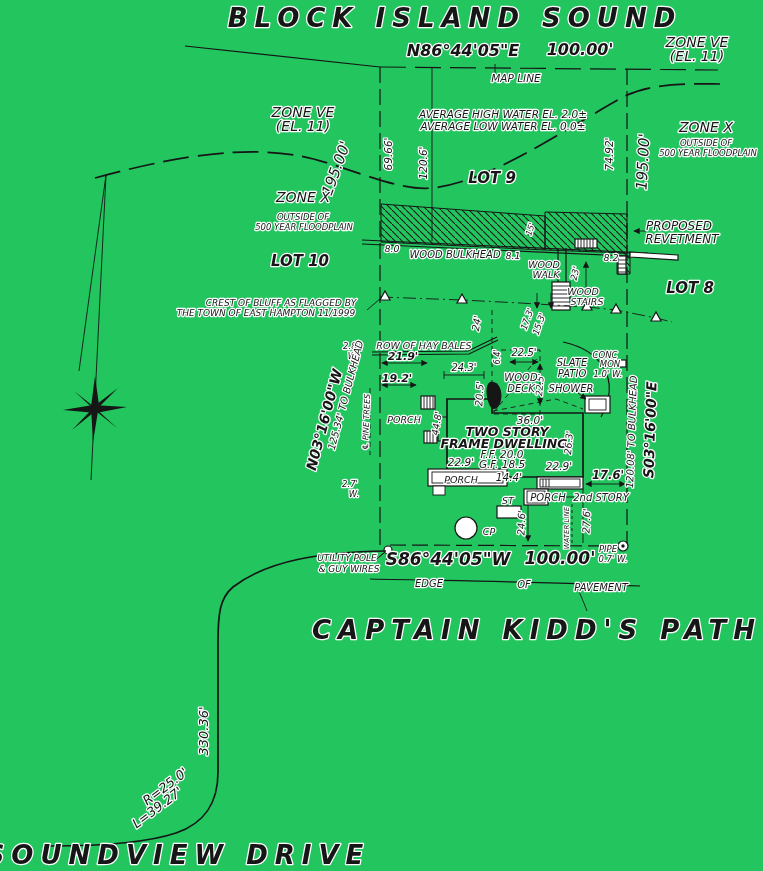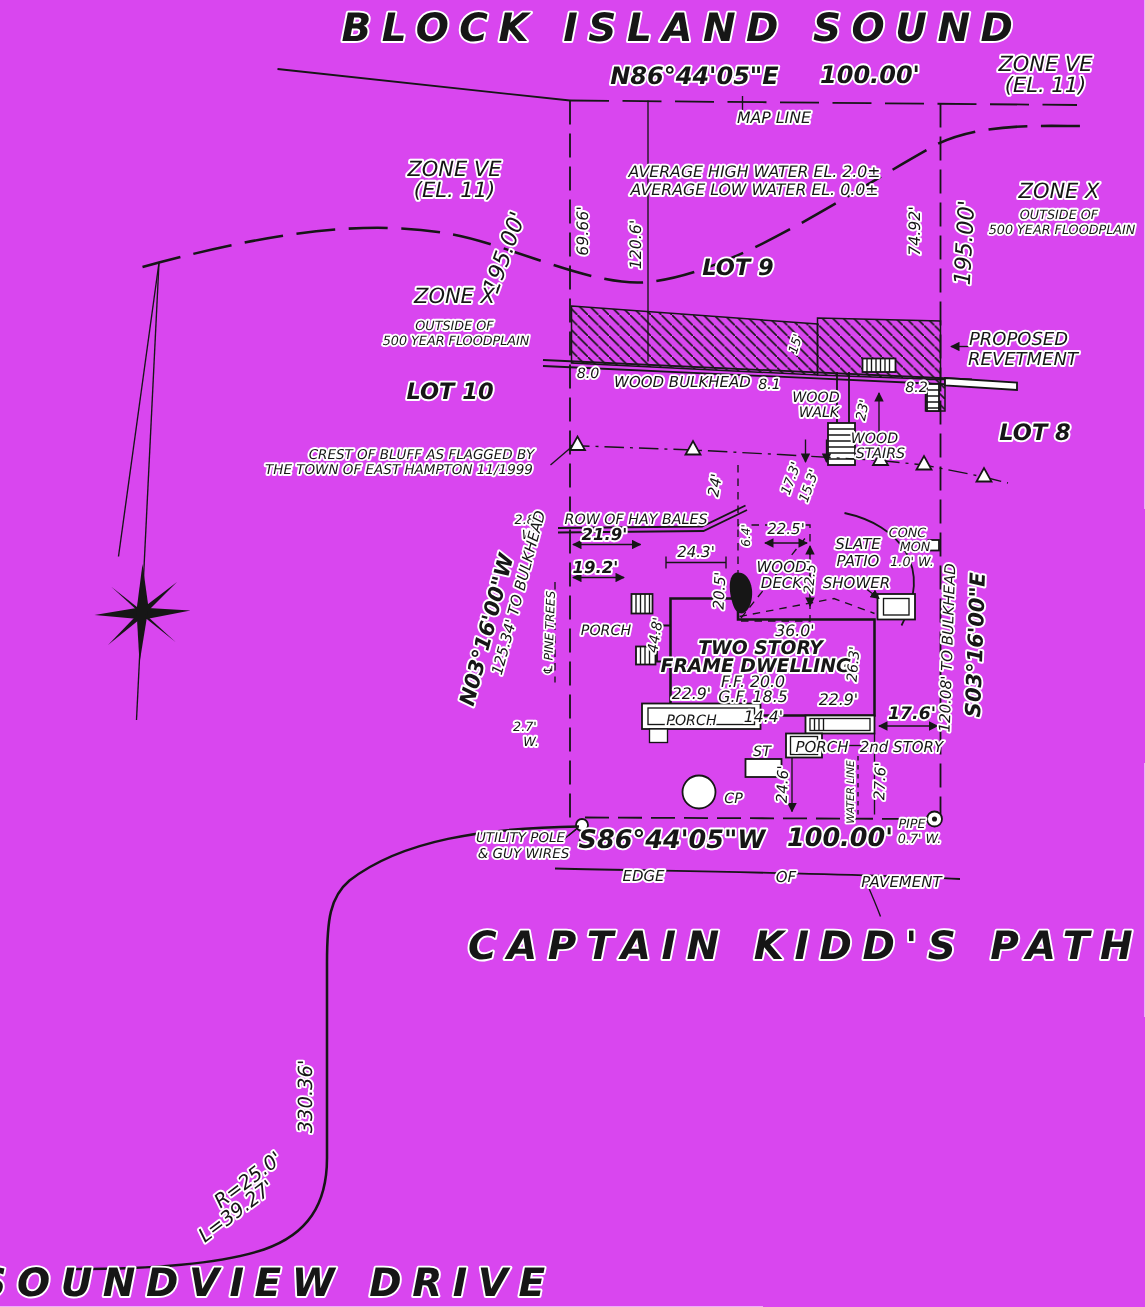--- a/index.html
+++ b/index.html
@@ -1,16 +1,16 @@
 <!DOCTYPE html>
 <html><head>
 <meta charset="utf-8">
 <style>
   html,body{margin:0;padding:0;background:#fff}
-  .page{width:763px;height:871px;background:#d946ef;position:relative;overflow:hidden}
+  .page{width:763px;height:871px;background:#22c55e;position:relative;overflow:hidden}
   svg{display:block}
   .t{font-family:"DejaVu Sans",sans-serif;font-style:italic;fill:#161616;
      paint-order:stroke;stroke:#ffffff;stroke-width:2.5px;stroke-linejoin:round;
      text-anchor:middle}
   .b{font-weight:bold}
   .big{letter-spacing:7px;font-weight:bold}
   .ln{stroke:#161616;fill:none;stroke-width:1.2;stroke-linecap:butt}
   .thin{stroke-width:0.9}
   .thick{stroke-width:1.7}
   .dash{stroke-dasharray:16,6}

